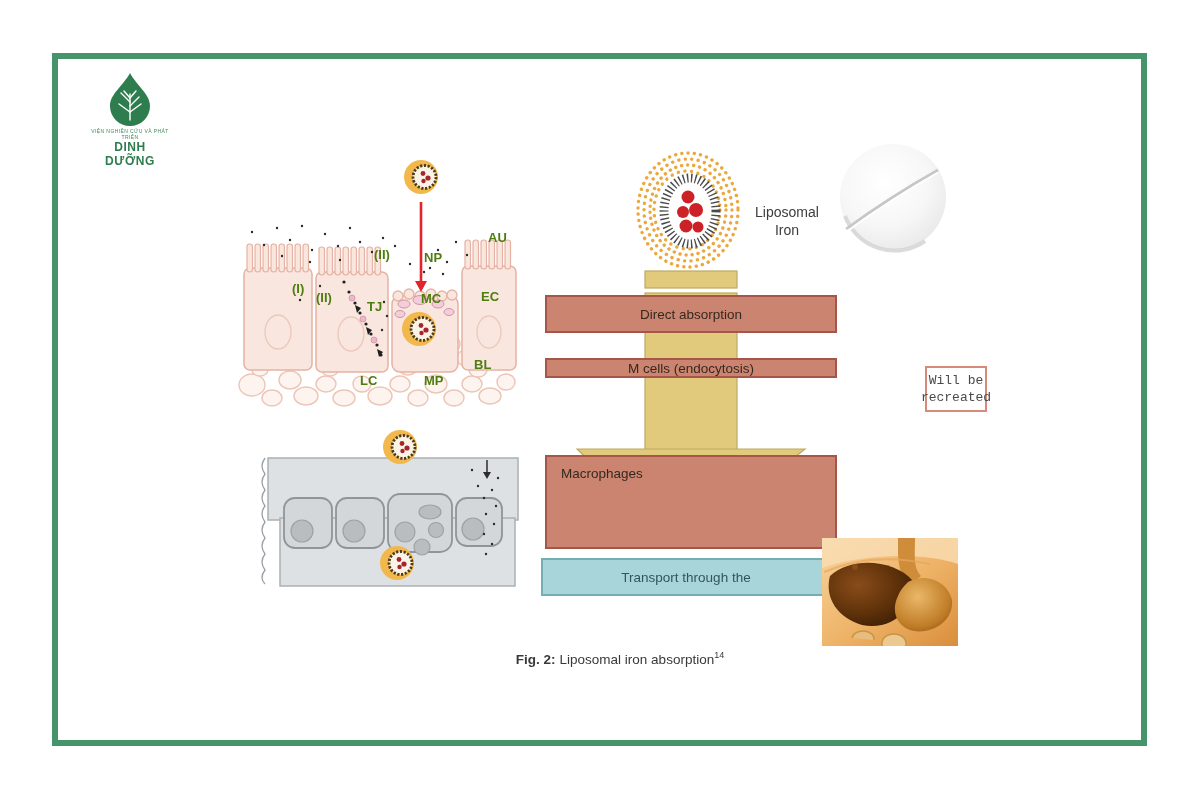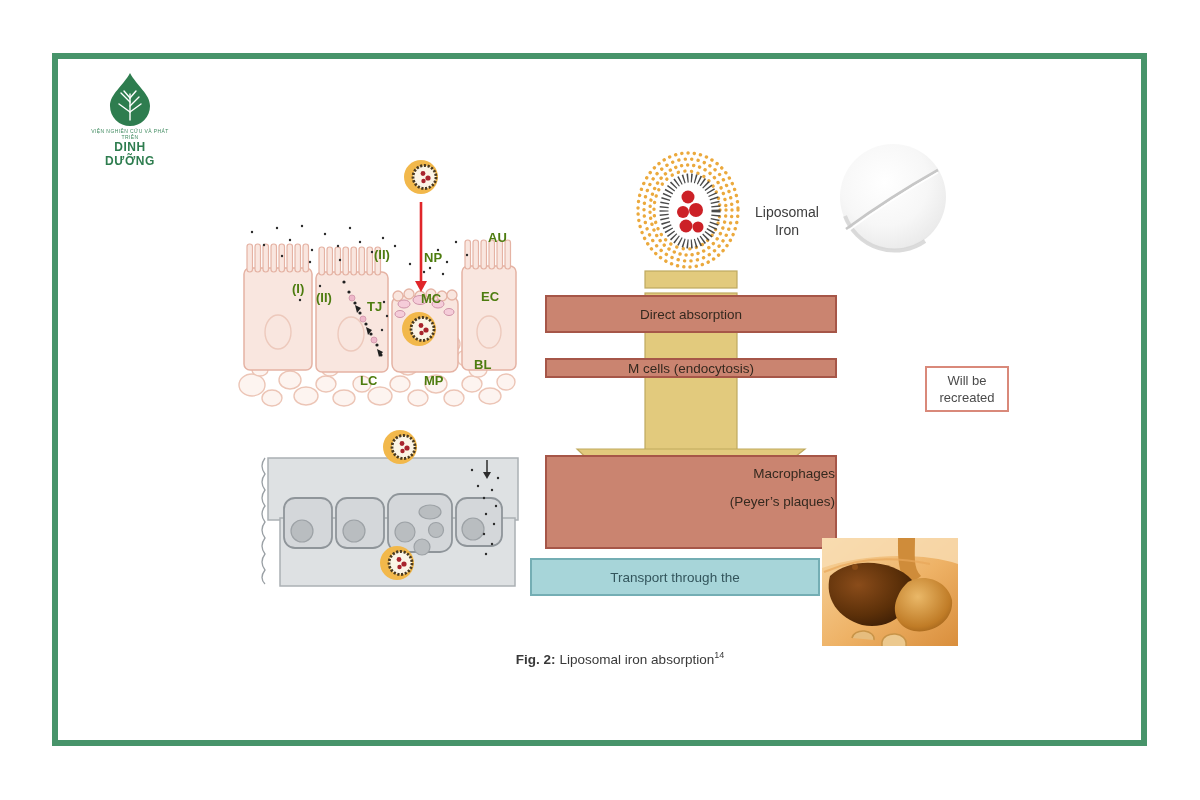--- a/index.html
+++ b/index.html
@@ -2,26 +2,26 @@
 <html><head>
 <meta charset="utf-8">
 <style>
   html,body{margin:0;padding:0;background:#fff;}
   #canvas{position:relative;width:1200px;height:800px;background:#ffffff;overflow:hidden;
           font-family:"Liberation Sans", sans-serif;}
   #frame{position:absolute;left:52px;top:53px;width:1083px;height:681px;border:6px solid #47946a;background:#fff;}
   #art{position:absolute;left:0;top:0;z-index:1;}
   .lbl{position:absolute;z-index:2;font-size:13px;font-weight:bold;color:#4d7c0f;white-space:nowrap;}
   .flowbox{position:absolute;z-index:2;background:#ca8470;border:2px solid #a65648;box-sizing:border-box;
-           color:#35291f;font-size:13.5px;text-align:right;}
+           color:#35291f;font-size:13.5px;}
   .flowbox.center{display:flex;align-items:center;justify-content:center;}
   .flowbox.left{padding:9px 0 0 14px;}
   .flowbox .l2{margin-top:13px;}
   #teal-box{position:absolute;z-index:2;background:#a7d5d9;border:2px solid #74aeb4;box-sizing:border-box;
-            display:flex;align-items:center;justify-content:center;color:#33555c;font-size:13.5px;}
+            display:flex;align-items:center;justify-content:center;color:#33555c;font-size:13.5px;margin-left:11px;}
   #note-box{position:absolute;z-index:2;background:#fff;border:2px solid #d9897a;box-sizing:border-box;
             display:flex;flex-direction:column;align-items:center;justify-content:center;
             color:#4a4a4a;font-size:13px;line-height:17px;}
   #lipo-label{position:absolute;z-index:2;width:90px;text-align:center;color:#3c3c3c;font-size:14px;line-height:18px;}
   #caption{position:absolute;z-index:2;left:320px;top:650px;width:600px;text-align:center;
            font-size:13.5px;color:#393939;}
   #caption .cap-label{font-weight:bold;}
   #caption .cap-text{margin-left:4px;text-align:center;}
   #caption sup{font-size:9px;}
   #logo{position:absolute;z-index:2;left:88px;top:72px;width:84px;text-align:center;}
@@ -302,27 +302,26 @@
   </div>
 
   <div class="flowbox center" style="left:545px;top:295px;width:292px;height:38px;">
     <span>Direct absorption</span>
   </div>
   <div class="flowbox center" style="left:545px;top:358px;width:292px;height:20px;">
     <span>M cells (endocytosis)</span>
   </div>
   <div class="flowbox left" style="left:545px;top:455px;width:292px;height:94px;">
     <div>Macrophages</div>
-    <div class="l2">(Peyer’s plaques)</div>
   </div>
   <div id="teal-box" style="left:530px;top:558px;width:290px;height:38px;">
     <span>Transport through the</span>
   </div>
 
-  <div id="note-box" style="left:925px;top:366px;width:84px;height:46px;">
+  <div id="note-box" style="left:925px;top:366px;width:62px;height:46px;font-family:Liberation Mono, monospace;">
     <div>Will be</div>
     <div>recreated</div>
   </div>
 
   <svg id="anatomy" width="136" height="108" viewBox="0 0 136 108">
     <defs>
       <linearGradient id="skin" x1="0" y1="0" x2="1" y2="1">
         <stop offset="0%" stop-color="#f7d49e"></stop>
           <stop offset="55%" stop-color="#eeb266"></stop>
           <stop offset="100%" stop-color="#d98e3c"></stop>

